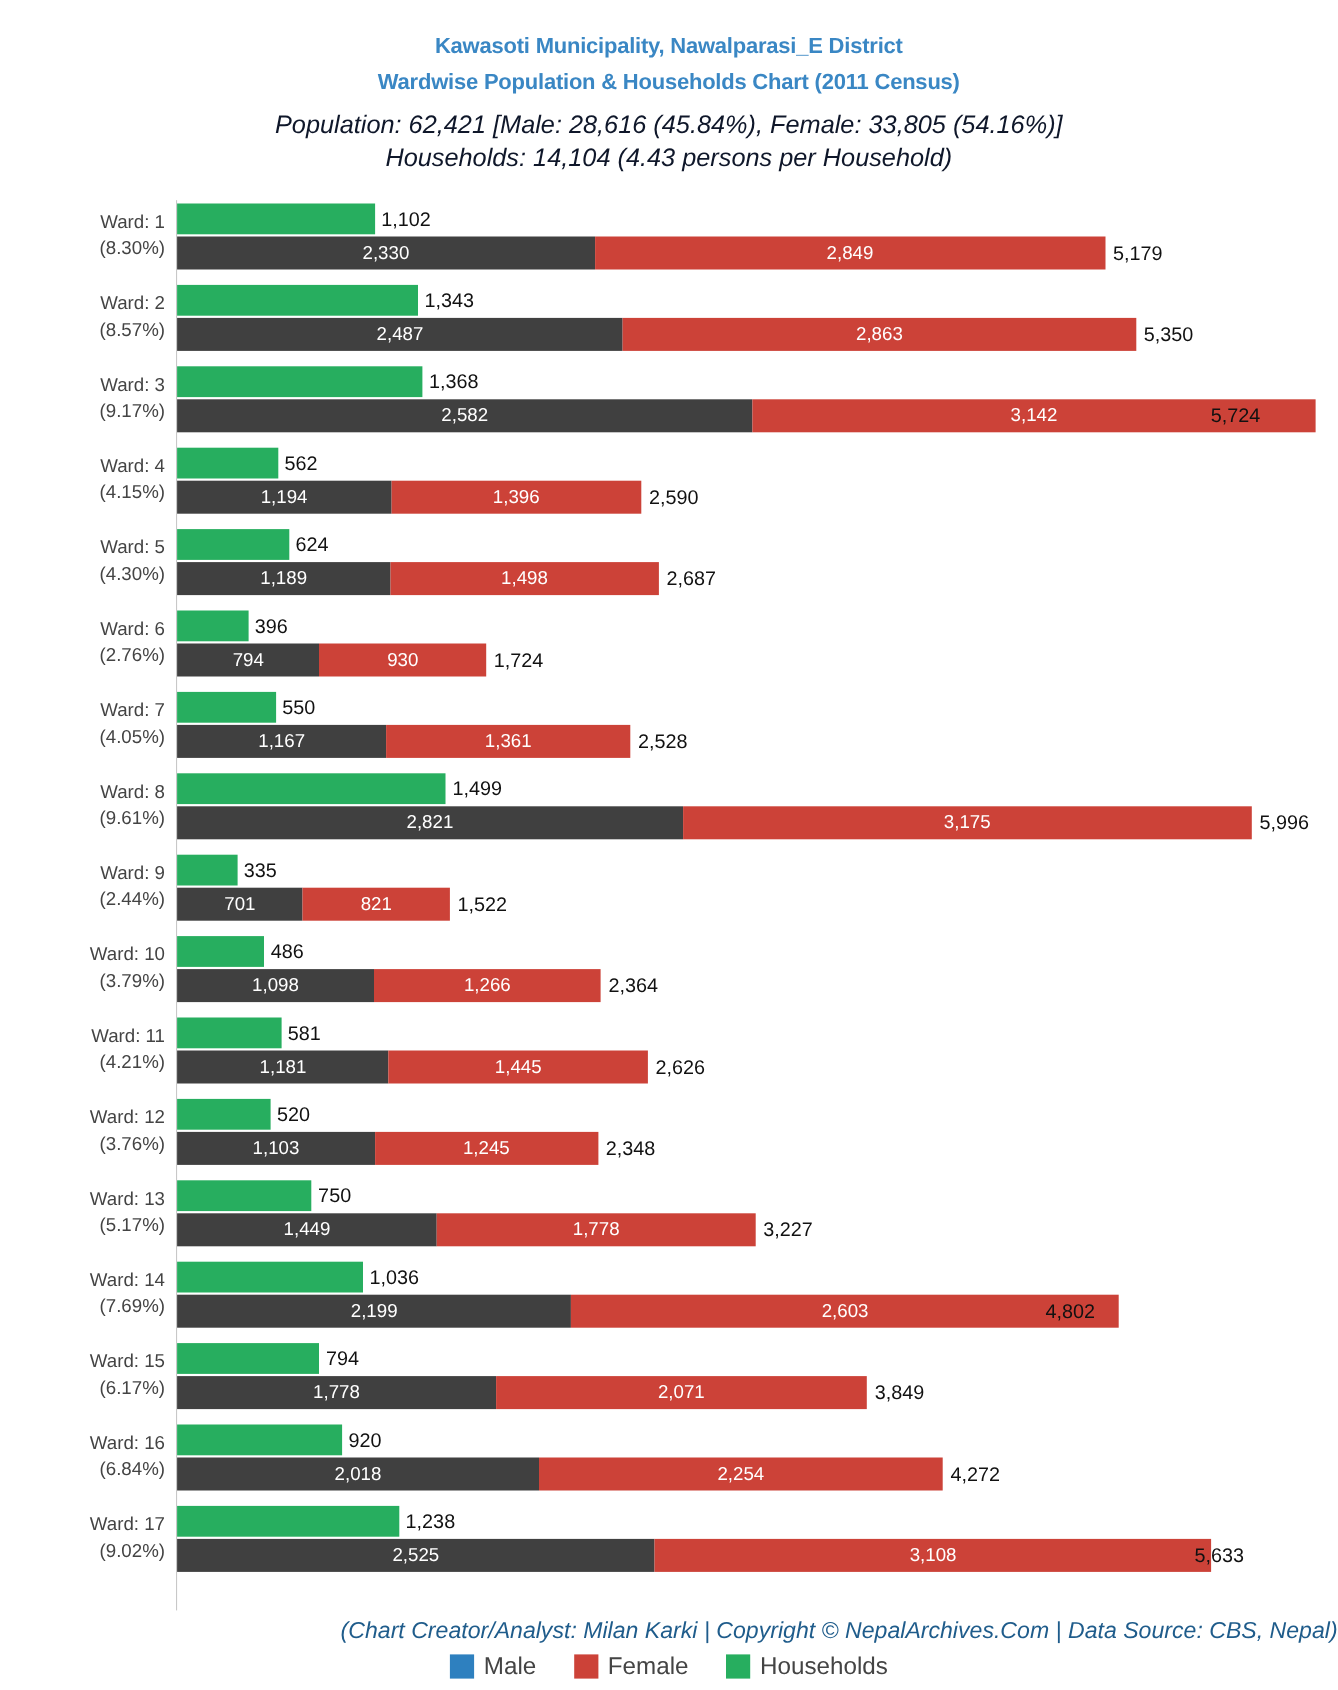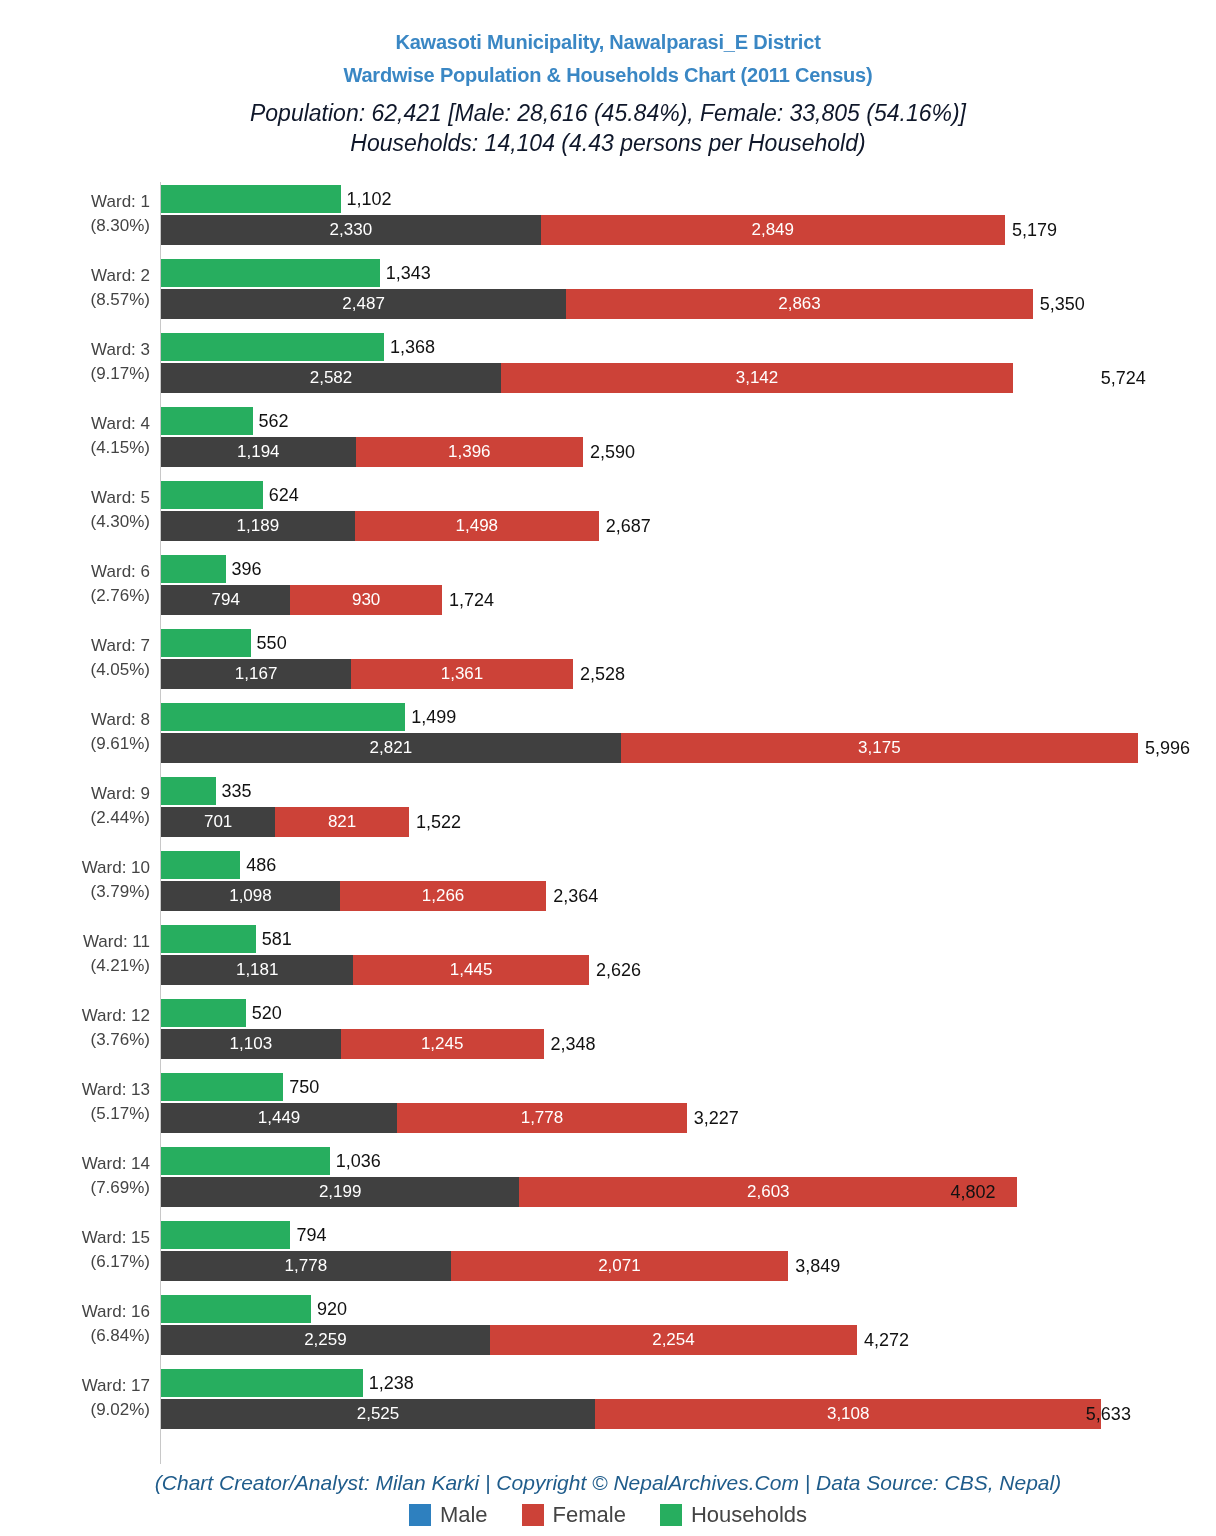--- a/index.html
+++ b/index.html
@@ -105,21 +105,21 @@
     font-family:"Liberation Sans","DejaVu Sans",sans-serif;
   }
   .val-hh{top:3px;height:28px;line-height:28px;}
   .val-total{top:33px;height:30px;line-height:30px;}
 
   
   .credit{
     position:absolute;
     left:0;top:1470px;
     width:1216px;
-    text-align:center;
+    text-align:right;
     color:#1f5c8b;
     font-style:italic;
     font-size:21px;
     line-height:26px;
     white-space:nowrap;
   }
   .legend{
     position:absolute;
     left:0;top:1504px;
     width:1216px;
@@ -175,21 +175,21 @@
         </div>
       </div>
       <div class="row">
         <div class="row-label">
           <span class="ward-name">Ward: 3</span>
           <span class="ward-pct">(9.17%)</span>
         </div>
         <div class="bars">
           <div class="bar-hh" style="width: 222.905px;"></div>
           <div class="val-out val-hh" style="left: 228.905px;">1,368</div>
-          <div class="bar-stack"><div class="seg seg-male" style="width: 340px;"><span class="seg-label">2,582</span></div><div class="seg seg-female" style="width: 511.964px;"><span class="seg-label">3,142</span></div></div>
+          <div class="bar-stack"><div class="seg seg-male" style="width: 501px; padding-left: 22px;"><span class="seg-label">2,582</span></div><div class="seg seg-female" style="width: 511.964px;"><span class="seg-label">3,142</span></div></div>
           <div class="val-out val-total" style="left: 939.68px;">5,724</div>
         </div>
       </div>
       <div class="row">
         <div class="row-label">
           <span class="ward-name">Ward: 4</span>
           <span class="ward-pct">(4.15%)</span>
         </div>
         <div class="bars">
           <div class="bar-hh" style="width: 91.5734px;"></div>
@@ -331,21 +331,21 @@
         </div>
       </div>
       <div class="row">
         <div class="row-label">
           <span class="ward-name">Ward: 16</span>
           <span class="ward-pct">(6.84%)</span>
         </div>
         <div class="bars">
           <div class="bar-hh" style="width: 149.907px;"></div>
           <div class="val-out val-hh" style="left: 155.907px;">920</div>
-          <div class="bar-stack"><div class="seg seg-male" style="width: 328.817px;"><span class="seg-label">2,259</span></div><div class="seg seg-female" style="width: 367.271px;"><span class="seg-label">2,254</span></div></div>
+          <div class="bar-stack"><div class="seg seg-male" style="width: 328.817px;"><span class="seg-label">2,018</span></div><div class="seg seg-female" style="width: 367.271px;"><span class="seg-label">2,254</span></div></div>
           <div class="val-out val-total" style="left: 703.088px;">4,272</div>
         </div>
       </div>
       <div class="row">
         <div class="row-label">
           <span class="ward-name">Ward: 17</span>
           <span class="ward-pct">(9.02%)</span>
         </div>
         <div class="bars">
           <div class="bar-hh" style="width: 201.722px;"></div>

